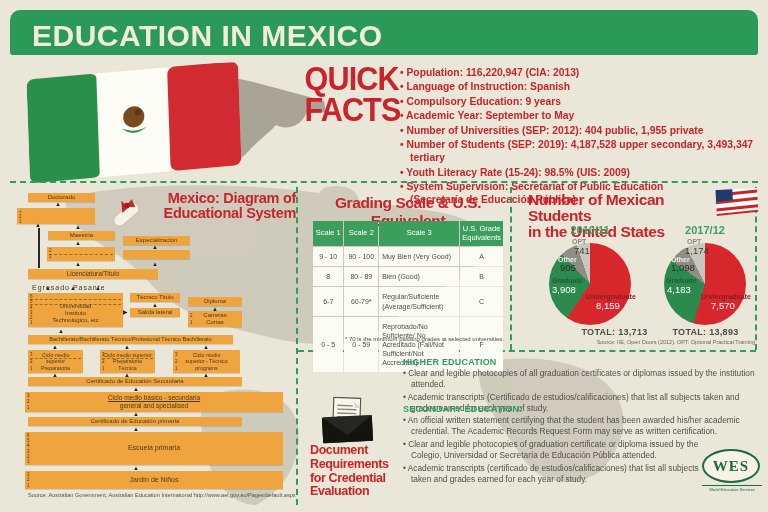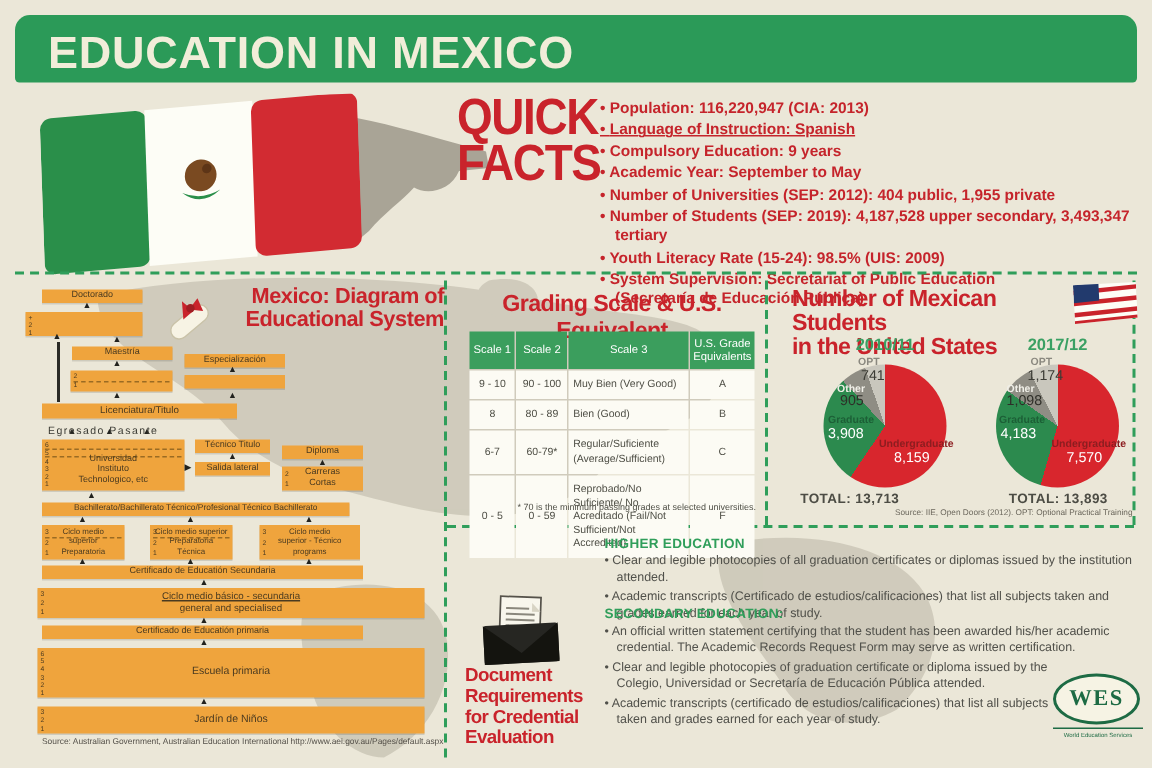--- a/index.html
+++ b/index.html
@@ -89,21 +89,21 @@
       <circle cx="100" cy="46" r="10" fill="#7a4a21"></circle>
       <path d="M88,56 Q100,66 112,56 Q100,62 88,56 Z" fill="#2a8f4a"></path>
       <circle cx="104" cy="42" r="3" fill="#5d3517"></circle>
     </g>
   </svg>
 
   <div class="qf-title" style="white-space: pre-line;">QUICK
 FACTS</div>
   <ul class="facts">
     <li style="white-space: pre-line;">Population: 116,220,947 (CIA: 2013)</li>
-    <li style="white-space: pre-line; text-decoration: underline;">Language of Instruction: Spanish</li>
+    <li style="white-space: pre-line;">Language of Instruction: Spanish</li>
     <li style="white-space: pre-line;">Compulsory Education: 9 years</li>
     <li style="white-space: pre-line;">Academic Year: September to May</li>
     <li style="white-space: pre-line;">Number of Universities (SEP: 2012): 404 public, 1,955 private</li>
     <li style="white-space: pre-line;">Number of Students (SEP: 2019): 4,187,528 upper secondary, 3,493,347 tertiary</li>
     <li style="white-space: pre-line;">Youth Literacy Rate (15-24): 98.5% (UIS: 2009)</li>
     <li style="white-space: pre-line;">System Supervision: Secretariat of Public Education
 (Secretaría de Educación Pública)</li>
   </ul>
 
   <div class="hdash" style="left:10px;top:181px;width:748px"></div>
@@ -338,21 +338,21 @@
 
   <span class="plab" style="left:687px;top:238px;color:#8a887f">OPT</span>
   <span class="pval" style="left:685px;top:246px;color:#3c3c35">1,174</span>
   <span class="plab" style="left:671px;top:256px;color:#f0efe8">Other</span>
   <span class="pval" style="left:671px;top:263px;color:#2e2e28">1,098</span>
   <span class="plab" style="left:666px;top:277px;color:#1c5f36">Graduate</span>
   <span class="pval" style="left:667px;top:285px;color:#fff">4,183</span>
   <span class="plab" style="left:701px;top:293px;color:#8c1d20">Undergraduate</span>
   <span class="pval" style="left:711px;top:301px;color:#fff">7,570</span>
 
-  <div class="total" style="left:524px;top:327px">TOTAL: 13,713</div>
+  <div class="total" style="left:572px;top:327px">TOTAL: 13,713</div>
   <div class="total" style="left:663px;top:327px">TOTAL: 13,893</div>
   <div class="stud-src">Source: IIE, Open Doors (2012). OPT: Optional Practical Training</div>
 
   <svg class="abs" style="left:318px;top:396px;width:58px;height:48px;transform:rotate(-3deg)" viewBox="0 0 60 50">
     <rect x="16" y="2" width="28" height="34" fill="#f8f6ec" stroke="#55524a" stroke-width="1.2" transform="rotate(5 30 19)"></rect>
     <path d="M38,6 l6,6 l-6,0 Z" fill="#d8d4c4" transform="rotate(5 30 19)"></path>
     <g stroke="#8a877c" stroke-width="1.4" transform="rotate(5 30 19)">
       <line x1="20" y1="10" x2="36" y2="10"></line>
         <line x1="20" y1="14" x2="40" y2="14"></line>
       <line x1="20" y1="18" x2="40" y2="18"></line>

